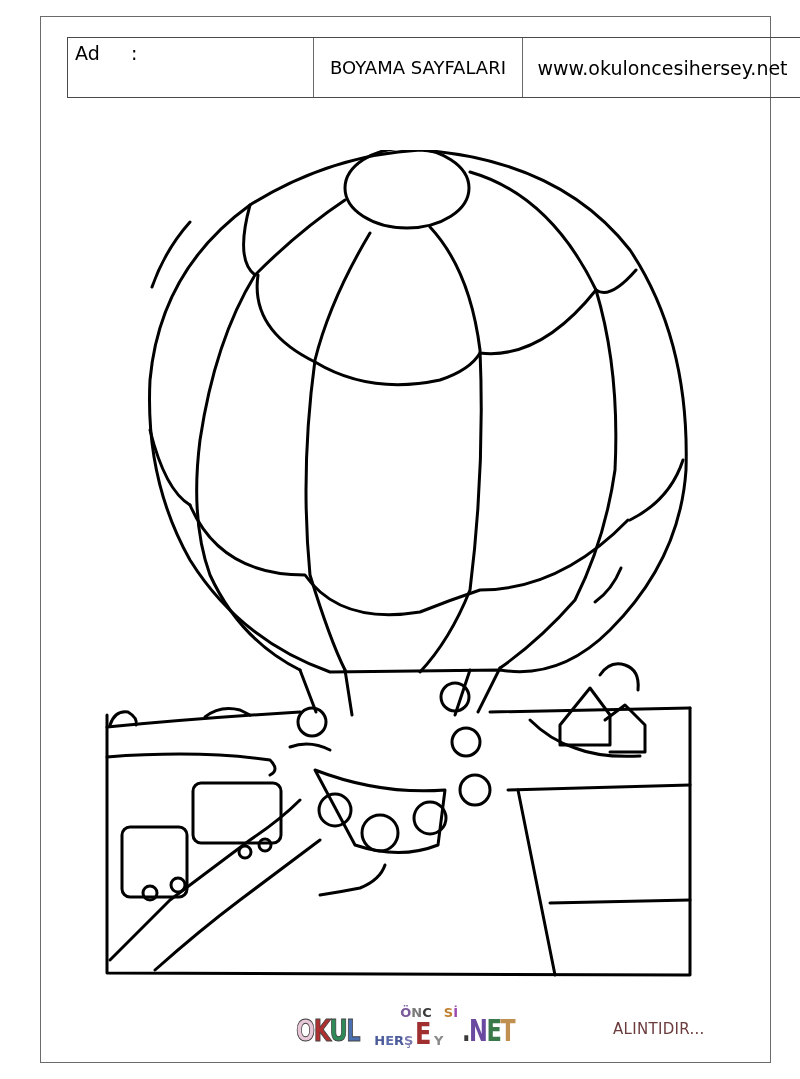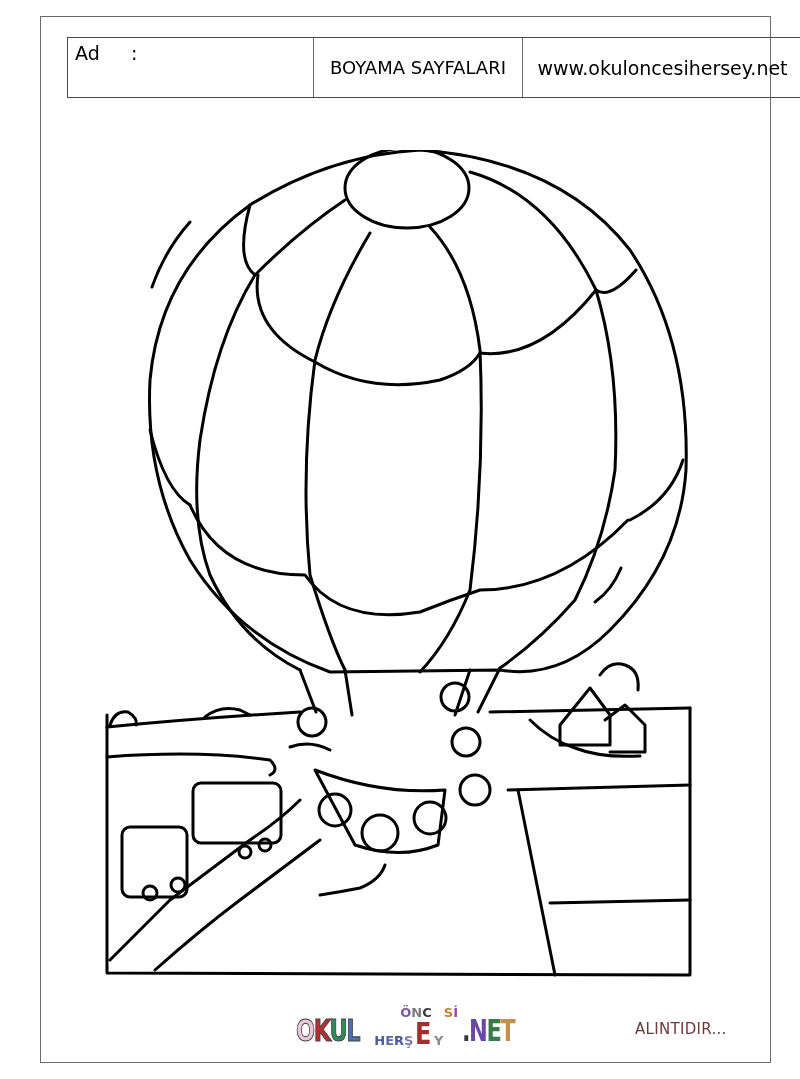--- a/index.html
+++ b/index.html
@@ -29,21 +29,21 @@
       display: flex; align-items: flex-end; font-family: "DejaVu Sans", sans-serif; font-weight: bold;
     }
     .logo-okul { font-size: 30px; letter-spacing: -2px; transform: scaleX(0.75); transform-origin: left bottom; display: inline-flex; margin-right: -8px; }
     .logo-okul span { -webkit-text-stroke: 1px #444; }
     .logo-mid { display: inline-flex; flex-direction: column; font-size: 13px; line-height: 14px; margin-left: 2px; }
     .logo-mid .top { margin-left: 26px; display: flex; }
     .logo-mid .bot { display: flex; align-items: flex-end; }
     .logo-big-e { font-size: 30px; line-height: 28px; transform: scaleX(0.8); display: inline-block; }
     .logo-net { font-size: 30px; transform: scaleX(0.75); transform-origin: left bottom; display: inline-flex; letter-spacing: -2px; margin-left: 4px; }
     .footer-credit {
-      position: absolute; left: 635px; top: 1020px; font-size: 15px; color: #6b3b3b; letter-spacing: 0.3px;
+      position: absolute; left: 613px; top: 1020px; font-size: 15px; color: #6b3b3b; letter-spacing: 0.3px;
     }
   </style>
 </head>
 <body>
 
 <div class="page-frame"></div>
 
 <div class="header-table">
   <div class="hcell cell-name">
     <div class="row">

